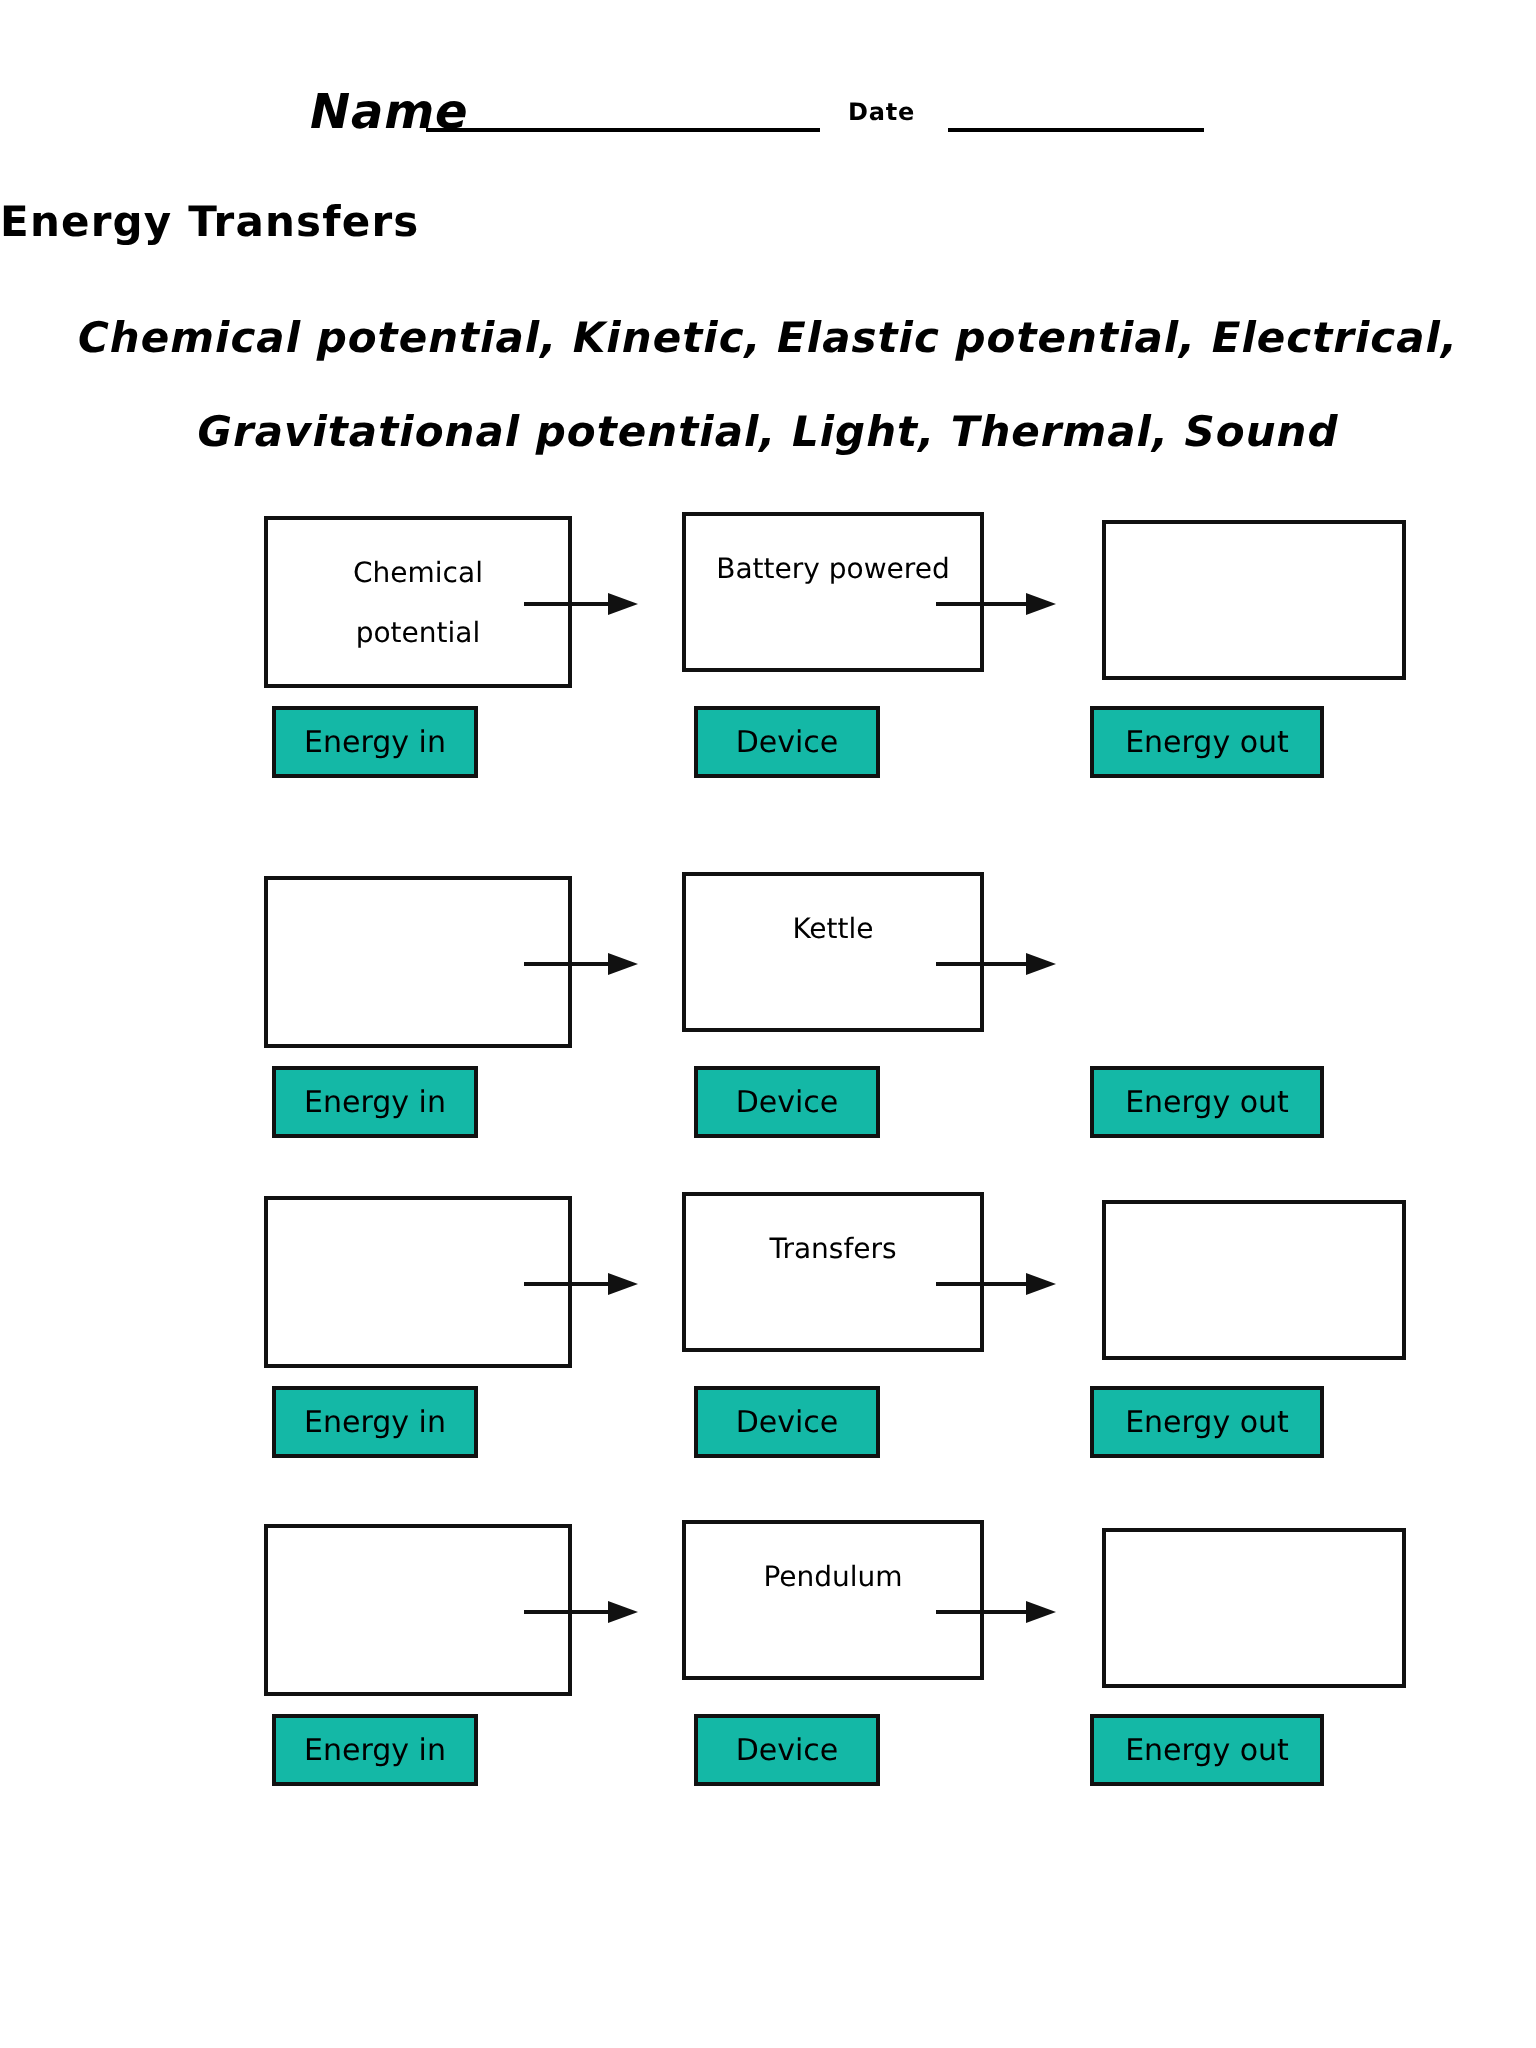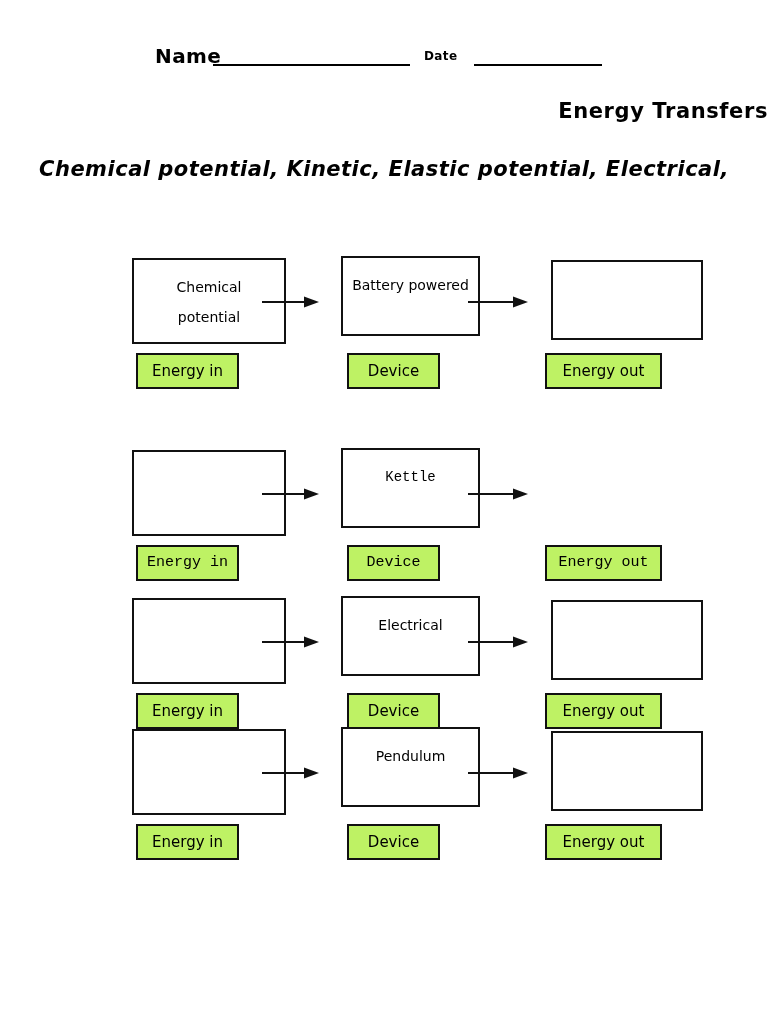--- a/index.html
+++ b/index.html
@@ -29,25 +29,26 @@
     position: absolute;
     left: 0;
     top: 44px;
     width: 768px;
     height: 30px;
   }
   .name-label {
     position: absolute;
     left: 155px;
     top: 0px;
-    font-size: 20px;
+    font-size: 24px;
     font-weight: bold;
     letter-spacing: 0.4px;
     line-height: 24px;
     white-space: nowrap;
+    font-style: italic;
   }
   .name-rule {
     position: absolute;
     left: 213px;
     top: 20px;
     width: 197px;
     height: 2px;
     background: #000;
   }
   .date-label {
@@ -68,21 +69,21 @@
     height: 2px;
     background: #000;
   }
 
   
   .sheet-title {
     position: absolute;
     left: 0;
     top: 99px;
     width: 768px;
-    text-align: right;
+    text-align: left;
     font-size: 21px;
     font-weight: bold;
     letter-spacing: 0.6px;
   }
 
   
   .wordbank-line {
     position: absolute;
     left: 0;
     width: 768px;
@@ -96,44 +97,44 @@
   .wordbank-line-2 { top: 204px; }
 
   
   .row {
     position: absolute;
     left: 0;
     width: 768px;
     height: 150px;
   }
   .row-0 { top: 256px; }
-  .row-1 { top: 448px; font-family: Liberation Mono, monospace; }
+  .row-1 { top: 436px; }
   .row-2 { top: 596px; }
-  .row-3 { top: 727px; }
+  .row-3 { top: 760px; }
 
   .big-box {
     position: absolute;
     border: 2px solid #111;
     background: #fff;
     text-align: center;
     font-size: 14px;
     line-height: 30px;
     padding-top: 12px;
     margin-left: 24px;
   }
   .big-box.col-in     { left: 108px; top: 2px;  width: 154px; height: 86px; }
-  .big-box.col-device { left: 317px; top: 0px;  width: 139px; height: 80px; }
+  .big-box.col-device { left: 317px; top: 0px;  width: 151px; height: 80px; }
   .big-box.col-out    { left: 527px; top: 4px;  width: 152px; height: 80px; }
 
   .big-box .line2 { display: block; }
 
   .label-box {
     position: absolute;
     border: 2px solid #111;
-    background: #bef264;
+    background: #14b8a6;
     text-align: center;
     font-size: 15px;
     line-height: 32px;
     height: 36px;
   }
   .label-box.col-in     { left: 136px; top: 97px;  width: 103px; }
   .label-box.col-device { left: 347px; top: 97px;  width: 93px; }
   .label-box.col-out    { left: 545px; top: 97px;  width: 117px; }
 
   
@@ -154,20 +155,21 @@
   <div class="header-row">
     <span class="name-label">Name</span>
     <span class="name-rule"></span>
     <span class="date-label">Date</span>
     <span class="date-rule"></span>
   </div>
 
   <div class="sheet-title">Energy Transfers</div>
 
   <div class="wordbank-line wordbank-line-1">Chemical potential,  Kinetic,  Elastic potential,  Electrical,</div>
+  <div class="wordbank-line wordbank-line-2">Gravitational potential,  Light,  Thermal,  Sound</div>
 
   <div class="row row-0">
     <div class="big-box col-in">
       <span>Chemical</span>
       <span class="line2">potential</span>
     </div>
     <div class="arrow arrow-1">
       <svg width="57" height="12" viewBox="0 0 57 12">
         <line x1="0" y1="6" x2="44" y2="6" stroke="#111" stroke-width="2"></line>
         <polygon points="42,0.5 57,6 42,11.5" fill="#111"></polygon>
@@ -222,21 +224,21 @@
       <span></span>
       <span class="line2"></span>
     </div>
     <div class="arrow arrow-1">
       <svg width="57" height="12" viewBox="0 0 57 12">
         <line x1="0" y1="6" x2="44" y2="6" stroke="#111" stroke-width="2"></line>
         <polygon points="42,0.5 57,6 42,11.5" fill="#111"></polygon>
       </svg>
     </div>
     <div class="big-box col-device">
-      <span>Electrical</span>
+      <span>Transfers</span>
       <span class="line2"></span>
     </div>
     <div class="arrow arrow-2">
       <svg width="60" height="12" viewBox="0 0 60 12">
         <line x1="0" y1="6" x2="47" y2="6" stroke="#111" stroke-width="2"></line>
         <polygon points="45,0.5 60,6 45,11.5" fill="#111"></polygon>
       </svg>
     </div>
     <div class="big-box col-out">
       <span></span>

